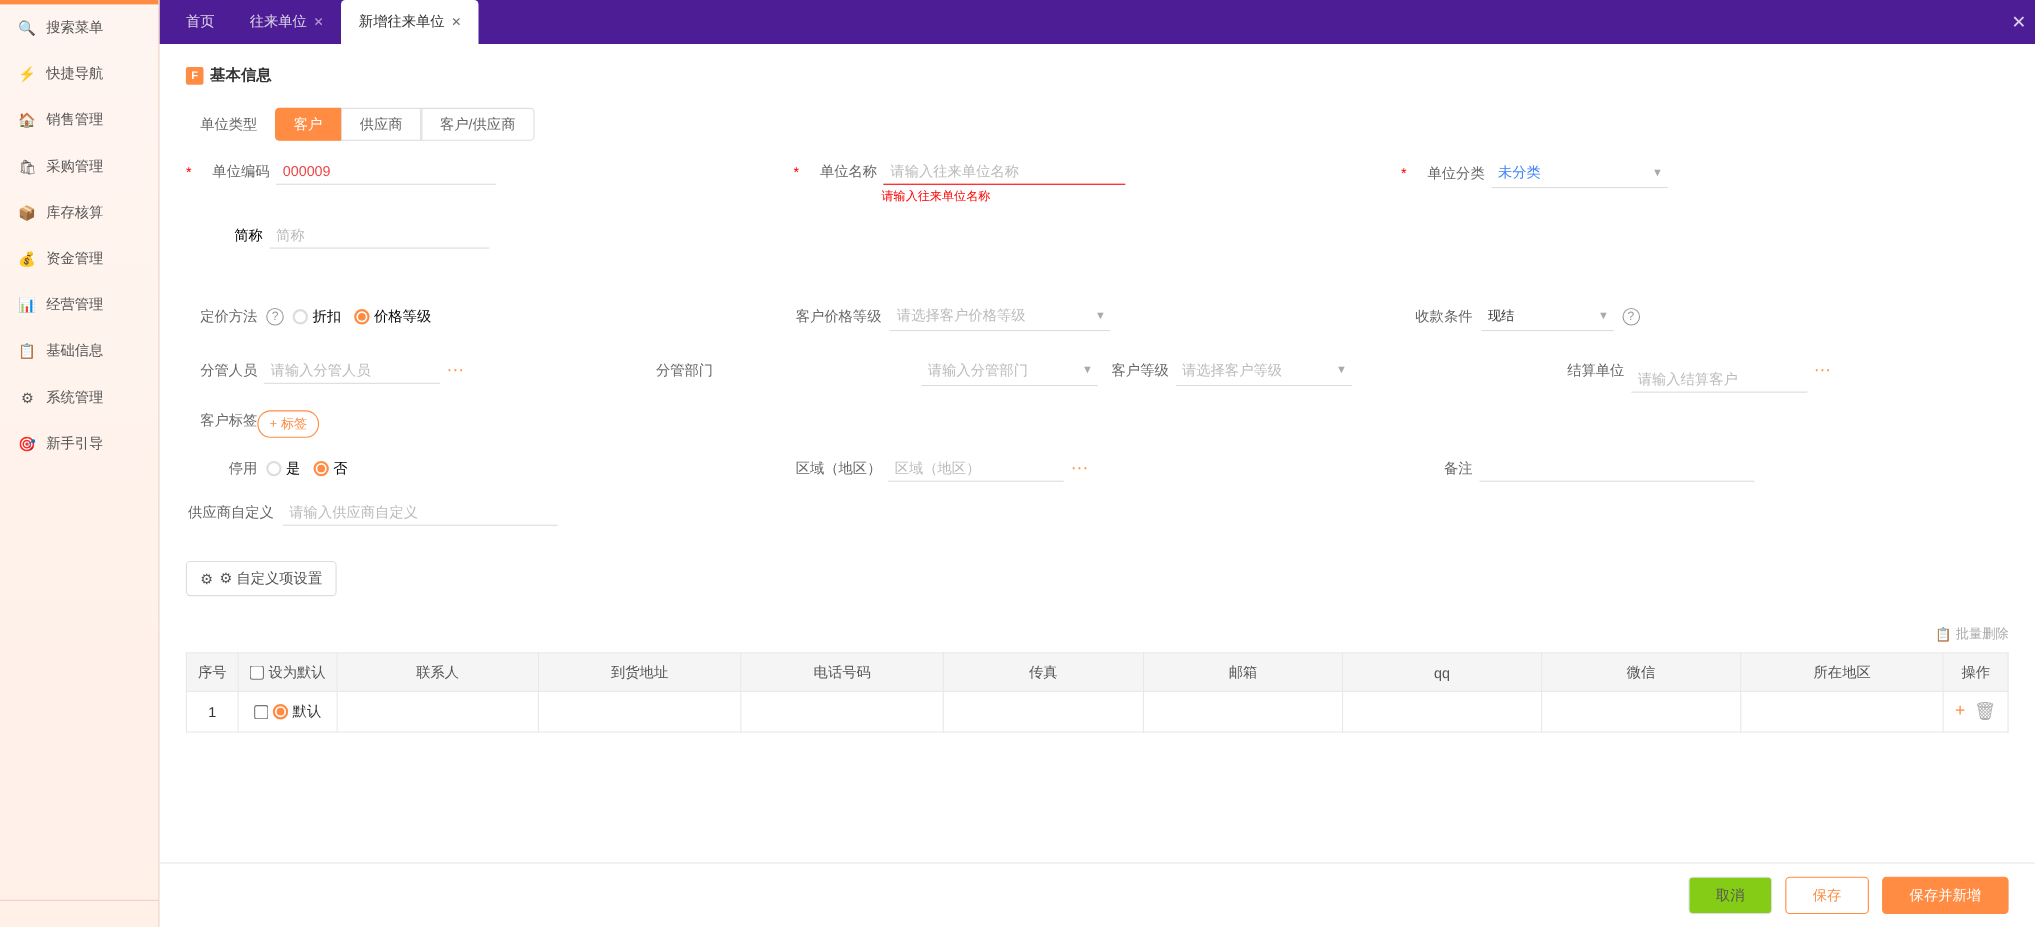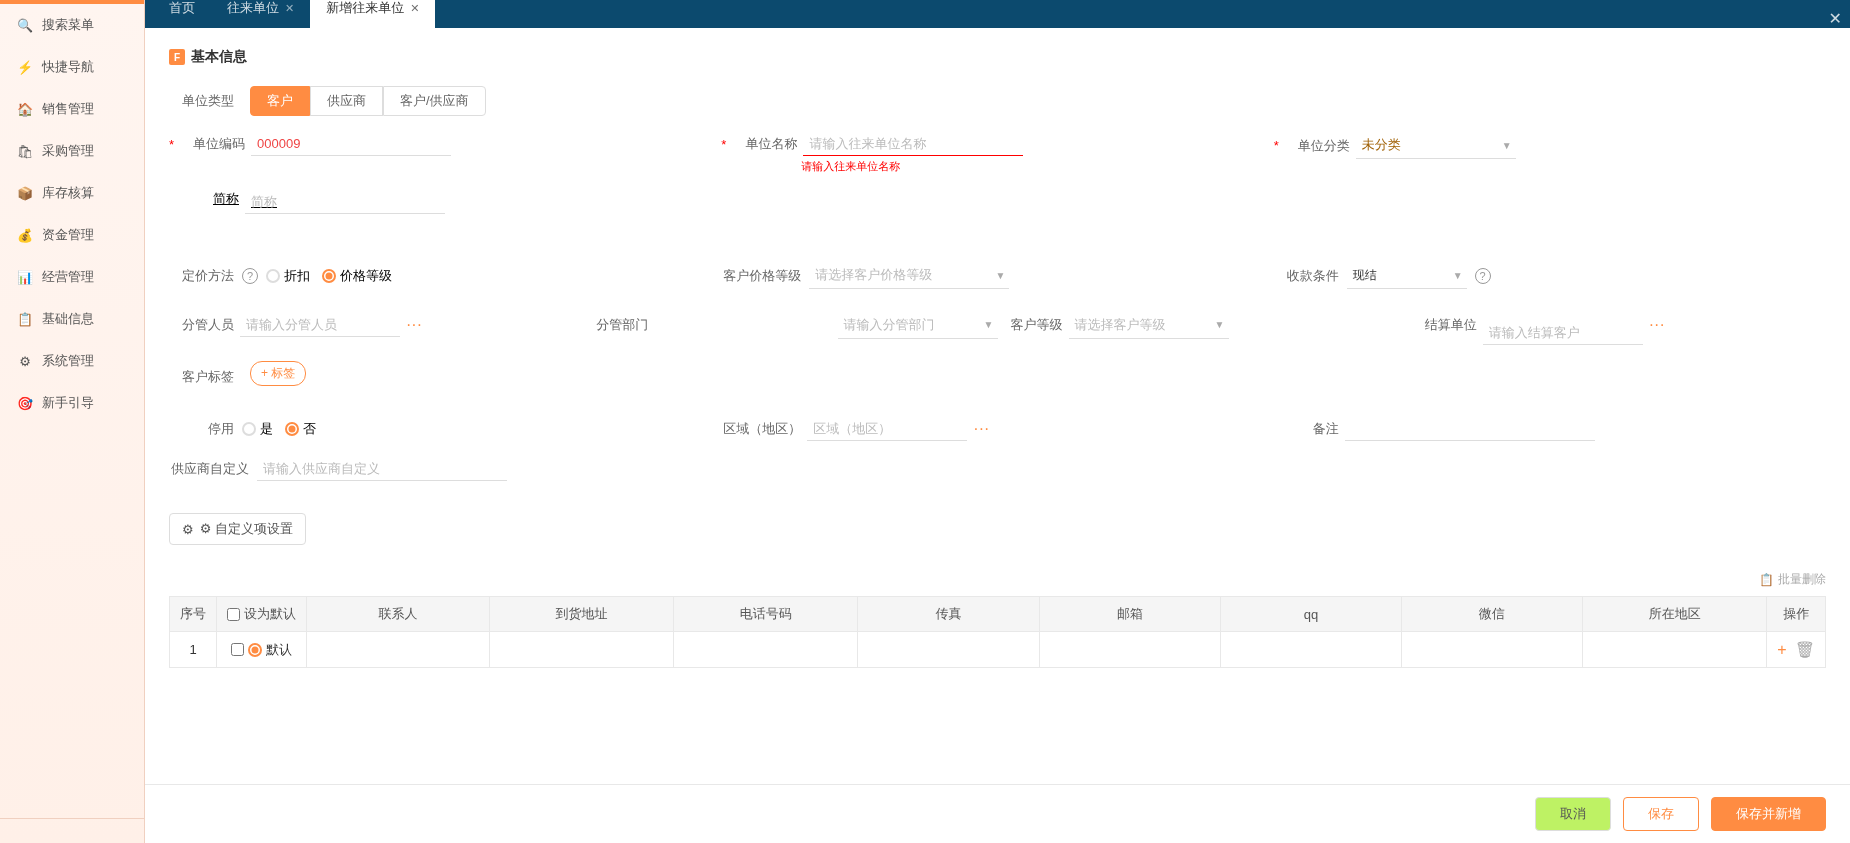--- a/index.html
+++ b/index.html
@@ -9,21 +9,21 @@
     .sidebar { width: 145px; background: linear-gradient(180deg, #fff5f0 0%, #fff0e8 100%); border-right: 1px solid #f0d0c0; display: flex; flex-direction: column; height: 100%; }
     .sidebar-top { background: #ff8c42; height: 4px; }
     .sidebar-item { display: flex; align-items: center; gap: 8px; padding: 12px 16px; cursor: pointer; color: #555; font-size: 13px; }
     .sidebar-item .icon { width: 18px; height: 18px; display: inline-flex; align-items: center; justify-content: center; }
     .sidebar-bottom { margin-top: auto; display: flex; align-items: center; padding: 12px 16px; border-top: 1px solid #f0d0c0; }
 
     
     .main { flex: 1; display: flex; flex-direction: column; overflow: hidden; }
 
     
-    .tab-bar { background: #0c4a6e; display: flex; align-items: flex-end; height: 28px; padding: 0 8px; }
+    .tab-bar { background: #4c1d95; display: flex; align-items: center; height: 40px; padding: 0 8px; }
     .tab { padding: 0 16px; height: 40px; display: flex; align-items: center; gap: 6px; cursor: pointer; color: rgba(255,255,255,0.8); font-size: 13px; border-radius: 4px 4px 0 0; }
     .tab.active { background: white; color: #333; border-radius: 4px 4px 0 0; }
     .tab-close { font-size: 11px; opacity: 0.7; cursor: pointer; }
     .main-close { margin-left: auto; color: white; cursor: pointer; font-size: 16px; opacity: 0.8; }
 
     
     .content { flex: 1; background: white; overflow-y: auto; padding: 20px 24px; }
 
     
     .section-title { display: flex; align-items: center; gap: 6px; font-size: 14px; font-weight: bold; color: #333; margin-bottom: 20px; }
@@ -65,21 +65,21 @@
     th { background: #f5f5f5; border: 1px solid #e8e8e8; padding: 8px 10px; text-align: center; color: #555; font-weight: normal; white-space: nowrap; }
     td { border: 1px solid #e8e8e8; padding: 8px 10px; text-align: center; color: #333; }
     input[type=checkbox] { cursor: pointer; }
 
     
     .custom-settings-btn { display: inline-flex; align-items: center; gap: 6px; padding: 6px 12px; border: 1px solid #ddd; border-radius: 4px; cursor: pointer; font-size: 13px; color: #555; background: white; margin-top: 16px; margin-bottom: 16px; }
 
     
     .footer { background: white; border-top: 1px solid #e8e8e8; padding: 12px 24px; display: flex; justify-content: flex-end; gap: 12px; }
     .btn { padding: 7px 24px; border-radius: 4px; cursor: pointer; font-size: 13px; border: 1px solid #ddd; }
-    .btn-default { background: #bef264; color: #555; }
+    .btn-default { background: #84cc16; color: #555; }
     .btn-primary { background: white; color: #ff8c42; border-color: #ff8c42; }
     .btn-orange { background: #ff8c42; color: white; border-color: #ff8c42; }
 
     
     ::-webkit-scrollbar { width: 6px; }
     ::-webkit-scrollbar-thumb { background: #ccc; border-radius: 3px; }
     .lbl { color: #666; white-space: nowrap; min-width: 65px; text-align: right; font-size: 13px; }
     .lbl-wide { min-width: 80px; }
     .req { color: red; }
   </style>
@@ -179,28 +179,28 @@
           <input class="form-input error" type="text" style="width: 220px; border-bottom-color: red;" placeholder="请输入往来单位名称">
         </div>
         <div style="padding-left:80px;">
           <span style="color:red;font-size:11px;">请输入往来单位名称</span>
         </div>
       </div>
       <div style="display:flex;align-items:center;gap:6px;">
         <span class="req">*</span>
         <span class="lbl">单位分类</span>
         <div class="select-wrapper" style="min-width:160px;">
-          <span style="padding:4px 20px 4px 6px;font-size:13px;color:#a16207;">未分类</span>
-          <span class="select-arrow">▼</span>
-        </div>
-      </div>
-    </div>
-
-    
-    <div style="display:flex;margin-bottom:16px;gap:6px;text-decoration:underline;">
+          <span style="padding:4px 20px 4px 6px;font-size:13px;color:#3b82f6;">未分类</span>
+          <span class="select-arrow">▼</span>
+        </div>
+      </div>
+    </div>
+
+    
+    <div style="display:flex;align-items:center;margin-bottom:16px;gap:6px;">
       <span style="min-width:70px;text-align:right;">简称</span>
       <input class="form-input" type="text" style="width: 200px;" placeholder="简称">
     </div>
 
     
     <div style="display:grid;grid-template-columns:1fr 1fr 1fr;align-items:center;margin-bottom:16px;margin-top:48px;">
       <div style="display:flex;align-items:center;gap:8px;">
         <span class="lbl">定价方法</span>
         <span class="help-icon">?</span>
         <div class="radio-group">
@@ -253,21 +253,21 @@
         </div>
       </div>
       <div style="display:flex;align-items:center;gap:6px;">
         <span class="lbl">结算单位</span>
         <input class="form-input" type="text" style="width: 150px; margin-top: 16px;" placeholder="请输入结算客户">
         <span class="more-btn">···</span>
       </div>
     </div>
 
     
-    <div style="display:flex;align-items:flex-end;margin-bottom:31px;gap:16px;">
+    <div style="display:flex;align-items:flex-start;margin-bottom:16px;gap:0;">
       <span class="lbl">客户标签</span>
       <button class="tag-btn">+ 标签</button>
     </div>
 
     
     <div style="display:grid;grid-template-columns:1fr 1fr 1fr;align-items:center;margin-bottom:16px;">
       <div style="display:flex;align-items:center;gap:8px;">
         <span class="lbl">停用</span>
         <div class="radio-group">
           <label class="radio-item">

